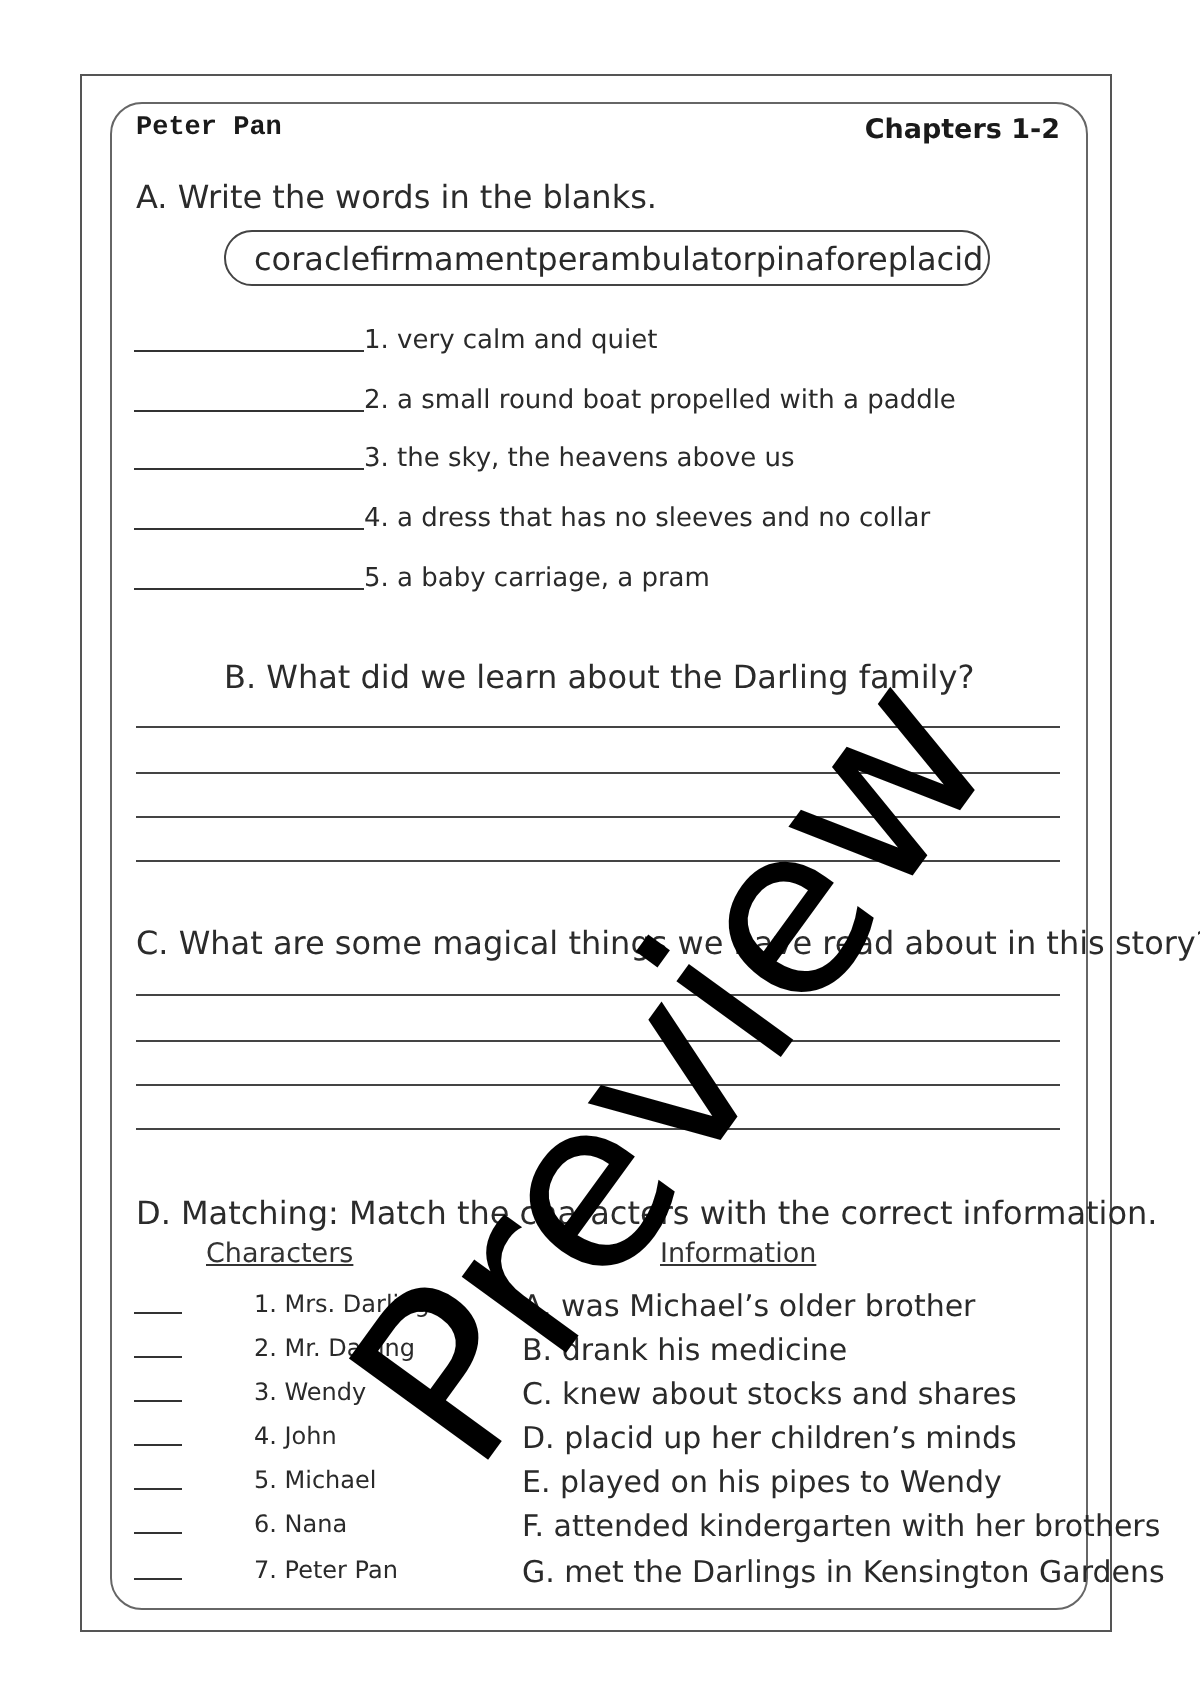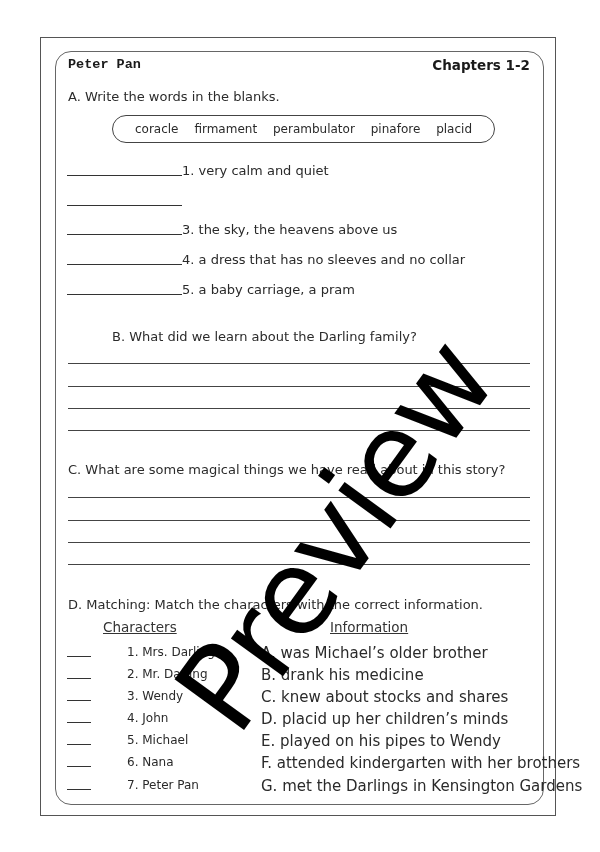--- a/index.html
+++ b/index.html
@@ -4,25 +4,25 @@
   <style>
     html, body { margin: 0; padding: 0; background: #ffffff; }
     body { width: 600px; height: 852px; position: relative; overflow: hidden;
            font-family: "DejaVu Sans", sans-serif; color: #2a2a2a; }
     .outer-frame { position: absolute; left: 40px; top: 37px; width: 516px; height: 779px;
                    border: 1.5px solid #555; box-sizing: border-box; }
     .inner-box { position: absolute; left: 55px; top: 51px; width: 489px; height: 754px;
                  border: 1.2px solid #666; border-radius: 16px; box-sizing: border-box; }
     .abs { position: absolute; white-space: nowrap; }
     .title { font-weight: bold; font-size: 13.5px; color: #1a1a1a; top: 57px; }
-    .q { font-size: 13px; color: #2b2b2b; }
+    .q { font-size: 16px; color: #2b2b2b; }
     .wordbank { position: absolute; left: 112px; top: 115px; width: 383px; height: 28px;
                 border: 1.2px solid #444; border-radius: 14px; box-sizing: border-box;
                 display: flex; align-items: center; justify-content: space-around;
-                padding: 0 14px; font-size: 12px; }
+                padding: 0 14px; font-size: 16px; }
     .blank-row { position: absolute; left: 67px; font-size: 13px; display: flex; align-items: flex-end; }
     .blank { display: inline-block; width: 115px; border-bottom: 1px solid #333; height: 12px; margin-bottom: 2px; }
     .wline { position: absolute; left: 68px; width: 462px; height: 0; border-top: 1px solid #444; }
     .col-head { font-size: 13.5px; text-decoration: underline; color: #333; }
     .char-row { position: absolute; left: 67px; font-size: 12px; display: flex; align-items: flex-end; gap: 36px; }
     .sblank { display: inline-block; width: 24px; border-bottom: 1px solid #333; height: 12px; margin-bottom: 2px; }
     .info-row { position: absolute; left: 261px; font-size: 15px; }
     .watermark { position: absolute; left: 335px; top: 535px; transform: translate(-50%,-50%) rotate(-54deg);
                  font-family: "DejaVu Sans", sans-serif; font-size: 118px; font-weight: normal;
                  color: #000; letter-spacing: -2px; white-space: nowrap; line-height: 1; pointer-events: none; }
@@ -44,20 +44,21 @@
   <span>pinafore</span>
   <span>placid</span>
 </div>
 
 <div class="blank-row" style="top:163px;">
   <span class="blank"></span>
   <span>1. very calm and quiet</span>
 </div>
 <div class="blank-row" style="top:193px;">
   <span class="blank"></span>
+  <span>2. a small round boat propelled with a paddle</span>
 </div>
 <div class="blank-row" style="top:222px;">
   <span class="blank"></span>
   <span>3. the sky, the heavens above us</span>
 </div>
 <div class="blank-row" style="top:252px;">
   <span class="blank"></span>
   <span>4. a dress that has no sleeves and no collar</span>
 </div>
 <div class="blank-row" style="top:282px;">

